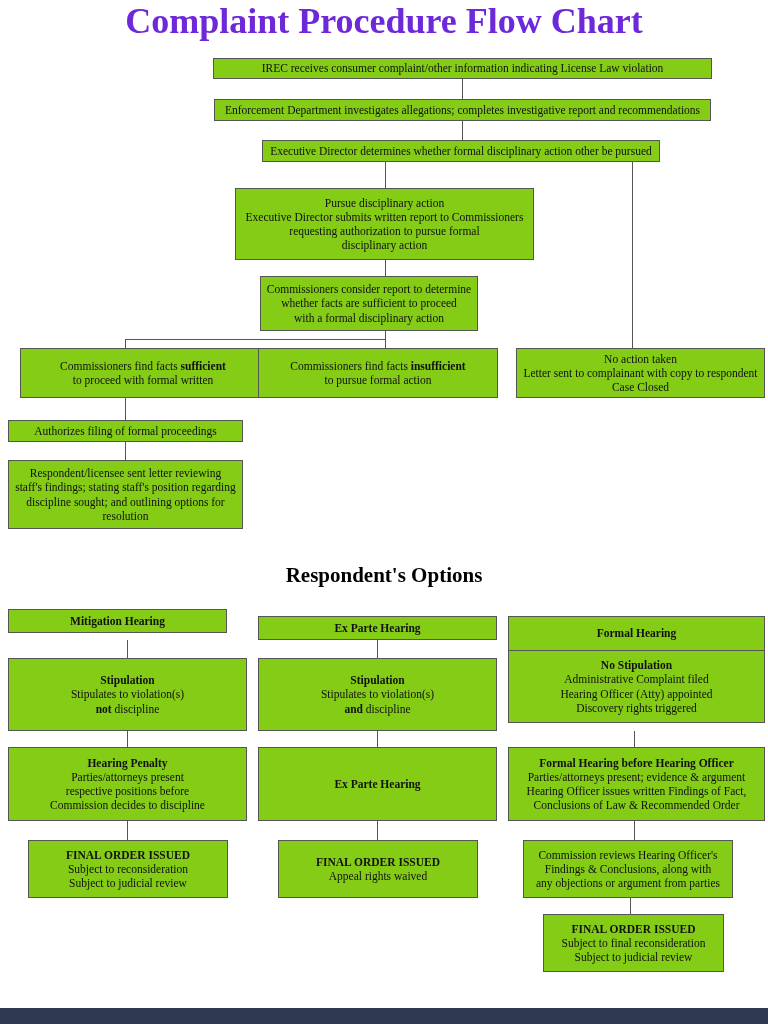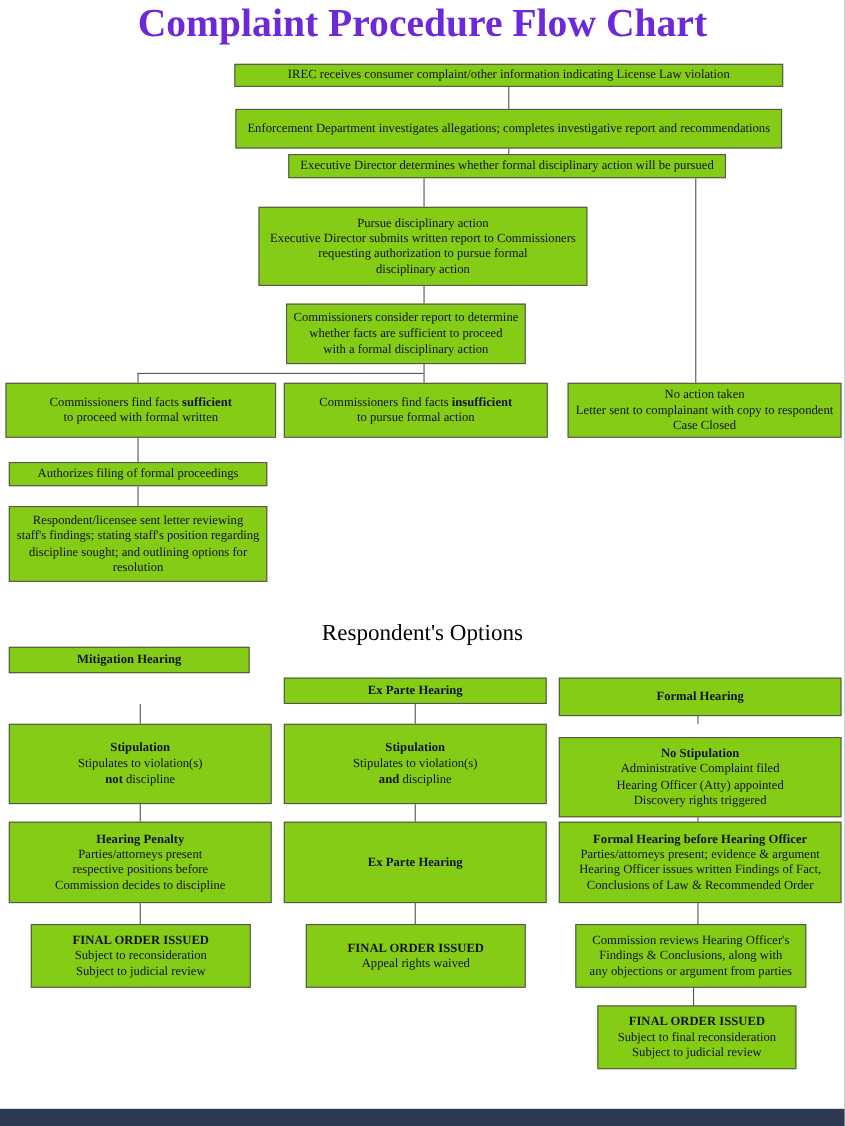--- a/index.html
+++ b/index.html
@@ -2,21 +2,21 @@
 <html><head>
 <meta charset="utf-8">
 <style>
   * { margin:0; padding:0; box-sizing:border-box; }
   html,body { background:#888; }
   body { width:768px; height:1024px; font-family:"Liberation Serif", serif; }
   .page { position:relative; width:768px; height:1024px; background:#ffffff; overflow:hidden; }
   .title { position:absolute; top:0px; left:0; width:100%; text-align:center;
            font-size:36px; line-height:42px; font-weight:bold; color:#6d28d9; }
   .heading2 { position:absolute; top:560px; left:0; width:100%; text-align:center;
-              font-size:21px; line-height:30px; font-weight:normal; color:#000; }
+              font-size:21px; line-height:30px; font-weight:bold; color:#000; }
   .box { position:absolute; border:1px solid #555; background:#84cc16;
          display:flex; flex-direction:column; align-items:center; justify-content:center;
          text-align:center; font-size:11.5px; line-height:1.24; color:#111; padding:1px 4px; }
   .lines { white-space:pre-line; }
   .b { font-weight:bold; }
   .vline { position:absolute; width:1px; background:#555; }
   .hline { position:absolute; height:1px; background:#555; }
   .footer { position:absolute; left:0; top:1008px; width:768px; height:16px; background:#2e3a52; }
 </style>
 </head>
@@ -45,42 +45,42 @@
   <div class="vline" style="left:377px;top:821px;height:19px"></div>
   <div class="vline" style="left:634px;top:640px;height:18px"></div>
   <div class="vline" style="left:634px;top:731px;height:16px"></div>
   <div class="vline" style="left:634px;top:821px;height:19px"></div>
   <div class="vline" style="left:630px;top:898px;height:16px"></div>
 
   <div class="box" style="left:213px;top:58px;width:499px;height:21px">
     <div>IREC receives consumer complaint/other information indicating License Law violation</div>
   </div>
 
-  <div class="box" style="left:214px;top:99px;width:497px;height:36px">
+  <div class="box" style="left:214px;top:99px;width:497px;height:22px">
     <div>Enforcement Department investigates allegations; completes investigative report and recommendations</div>
   </div>
 
   <div class="box" style="left:262px;top:140px;width:398px;height:22px">
-    <div>Executive Director determines whether formal disciplinary action will be pursued</div>
+    <div>Executive Director determines whether formal disciplinary action other be pursued</div>
   </div>
 
   <div class="box" style="left:235px;top:188px;width:299px;height:72px">
     <div class="lines">Pursue disciplinary action
 Executive Director submits written report to Commissioners
 requesting authorization to pursue formal
 disciplinary action</div>
   </div>
 
   <div class="box" style="left:260px;top:276px;width:218px;height:55px">
     <div class="lines">Commissioners consider report to determine
 whether facts are sufficient to proceed
 with a formal disciplinary action</div>
   </div>
 
-  <div class="box" style="left:5px;top:348px;width:246px;height:50px">
+  <div class="box" style="left:20px;top:348px;width:246px;height:50px">
     <div><span>Commissioners find facts </span><span class="b">sufficient</span></div>
     <div>to proceed with formal written</div>
   </div>
 
   <div class="box" style="left:258px;top:348px;width:240px;height:50px">
     <div><span>Commissioners find facts </span><span class="b">insufficient</span></div>
     <div>to pursue formal action</div>
   </div>
 
   <div class="box" style="left:516px;top:348px;width:249px;height:50px">
@@ -95,21 +95,21 @@
 
   <div class="box" style="left:8px;top:460px;width:235px;height:69px">
     <div class="lines">Respondent/licensee sent letter reviewing
 staff's findings; stating staff's position regarding
 discipline sought; and outlining options for
 resolution</div>
   </div>
 
   <div class="heading2">Respondent's Options</div>
 
-  <div class="box" style="left:8px;top:588px;width:219px;height:24px">
+  <div class="box" style="left:8px;top:609px;width:219px;height:24px">
     <div class="b">Mitigation Hearing</div>
   </div>
 
   <div class="box" style="left:8px;top:658px;width:239px;height:73px">
     <div class="b">Stipulation</div>
     <div>Stipulates to violation(s)</div>
     <div><span class="b">not</span><span> discipline</span></div>
   </div>
 
   <div class="box" style="left:8px;top:747px;width:239px;height:74px">
@@ -141,21 +141,21 @@
 
   <div class="box" style="left:278px;top:840px;width:200px;height:58px">
     <div class="b">FINAL ORDER ISSUED</div>
     <div class="lines">Appeal rights waived</div>
   </div>
 
   <div class="box" style="left:508px;top:616px;width:257px;height:35px">
     <div class="b">Formal Hearing</div>
   </div>
 
-  <div class="box" style="left:508px;top:670px;width:257px;height:73px">
+  <div class="box" style="left:508px;top:650px;width:257px;height:73px">
     <div class="b">No Stipulation</div>
     <div class="lines">Administrative Complaint filed
 Hearing Officer (Atty) appointed
 Discovery rights triggered</div>
   </div>
 
   <div class="box" style="left:508px;top:747px;width:257px;height:74px">
     <div class="b">Formal Hearing before Hearing Officer</div>
     <div class="lines">Parties/attorneys present; evidence &amp; argument
 Hearing Officer issues written Findings of Fact,

